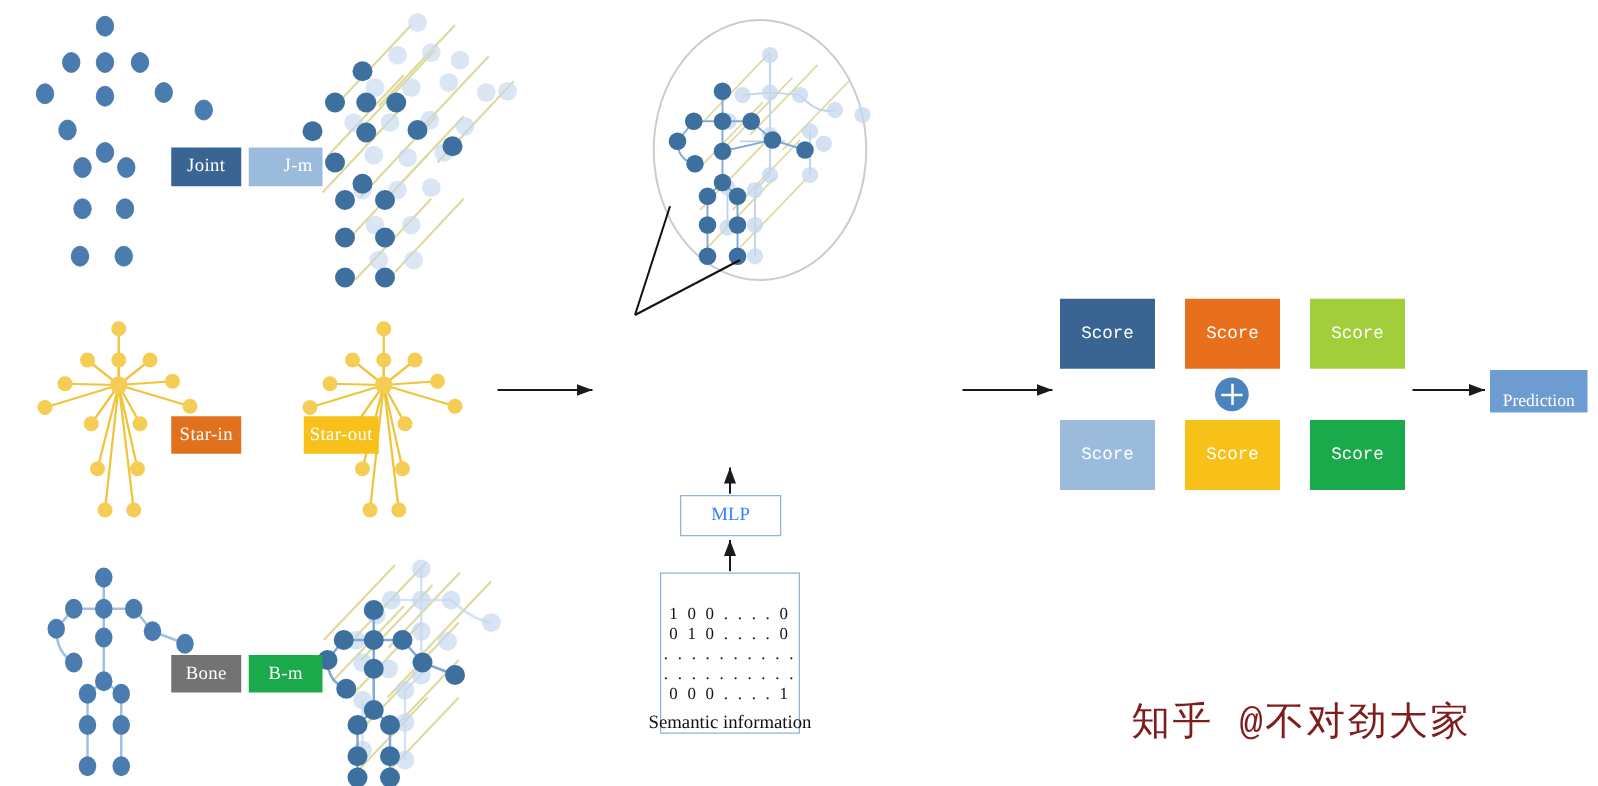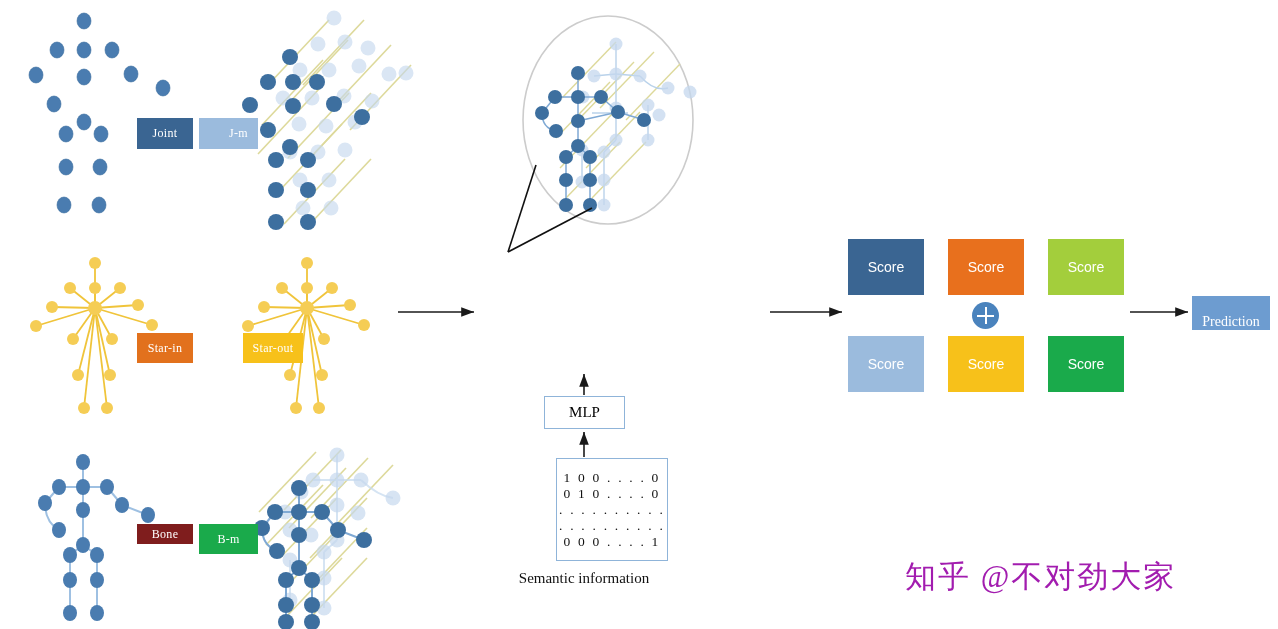--- a/index.html
+++ b/index.html
@@ -11,61 +11,60 @@
     position:relative;
   }
   #stage{position:absolute;left:0;top:0;width:1278px;height:629px;}
   svg.layer{position:absolute;left:0;top:0;width:1278px;height:629px;pointer-events:none;}
 
   .tag{
     position:absolute;
     display:flex;align-items:center;justify-content:center;
     color:#ffffff;
     font-family:"Liberation Serif", serif;
-    font-size:12px;
+    font-size:15px;
     letter-spacing:.3px;
     box-sizing:border-box;
   }
   .tag-joint{left:137px;top:118px;width:56px;height:31px;background:#3a6592;}
   .tag-jm{left:199px;top:118px;width:59px;height:31px;background:#9bbbdd;padding-left:20px;}
   .tag-starin{left:137px;top:333px;width:56px;height:30px;background:#e2711d;}
   .tag-starout{left:199px;top:333px;width:60px;height:30px;background:#f7c11a;margin-left:44px;}
-  .tag-bone{left:137px;top:524px;width:56px;height:20px;background:#7f1d1d;}
+  .tag-bone{left:137px;top:524px;width:56px;height:30px;background:#737373;}
   .tag-bm{left:199px;top:524px;width:59px;height:30px;background:#1aaa4b;}
 
   .box-gcn{
     position:absolute;left:480px;top:254px;width:288px;height:116px;
     border:1px solid #2b2b2b;background:#ffffff;
     display:flex;align-items:center;justify-content:center;
     font-size:17px;color:#1a1a1a;box-sizing:border-box;
   }
   .box-mlp{
     position:absolute;left:544px;top:396px;width:81px;height:33px;
     border:1px solid #8fb4d9;background:#ffffff;
     display:flex;align-items:center;justify-content:center;
-    font-size:15px;color:#000000;box-sizing:border-box;
+    font-size:15px;color:#3b82f6;box-sizing:border-box;
   }
   .box-matrix{
-    position:absolute;left:528px;top:458px;width:112px;height:103px;
+    position:absolute;left:528px;top:458px;width:112px;height:129px;
     border:1px solid #8fb4d9;background:#ffffff;
     display:flex;flex-direction:column;align-items:center;justify-content:center;
     box-sizing:border-box;
-    margin-left:28px;
   }
   .matrix-row{font-size:13.5px;color:#111;letter-spacing:2.2px;line-height:16px;white-space:pre;}
   .matrix-dots{font-size:13.5px;color:#111;letter-spacing:2.2px;line-height:16px;white-space:pre;}
   .cap-semantic{
     position:absolute;left:470px;top:570px;width:228px;text-align:center;
     font-size:15px;color:#111;
   }
 
   .score{
     position:absolute;width:76px;height:56px;
     display:flex;align-items:center;justify-content:center;
-    color:#ffffff;font-size:14px;font-family:Liberation Sans, sans-serif;
+    color:#ffffff;font-size:14px;font-family:Liberation Mono, monospace;
   }
   .s1{left:848px;top:239px;background:#3a6592;}
   .s2{left:948px;top:239px;background:#e8701d;}
   .s3{left:1048px;top:239px;background:#a3ce3c;}
   .s4{left:848px;top:336px;background:#9bbbdd;}
   .s5{left:948px;top:336px;background:#f7c11a;}
   .s6{left:1048px;top:336px;background:#1aaa4b;}
 
   .plus-circle{
     position:absolute;left:972px;top:302px;width:27px;height:27px;border-radius:50%;
@@ -79,22 +78,22 @@
 
   .box-pred{
     position:absolute;left:1192px;top:296px;width:78px;height:34px;
     background:#6d9cd0;color:#ffffff;
     display:flex;align-items:flex-end;justify-content:center;
     font-size:14px;box-sizing:border-box;
   }
 
   .watermark{
     position:absolute;left:905px;top:556px;
-    font-family:Liberation Serif, serif;
-    font-size:31px;color:#a21caf;letter-spacing:2px;white-space:nowrap;
+    font-family:Liberation Mono, monospace;
+    font-size:31px;color:#7f1d1d;letter-spacing:2px;white-space:nowrap;
   }
 </style>
 </head>
 <body>
 
 <div id="stage">
 
   <svg class="layer" viewBox="0 0 1278 629">
     <defs>
       <marker id="arrow" markerWidth="9" markerHeight="9" refX="8" refY="3" orient="auto">

